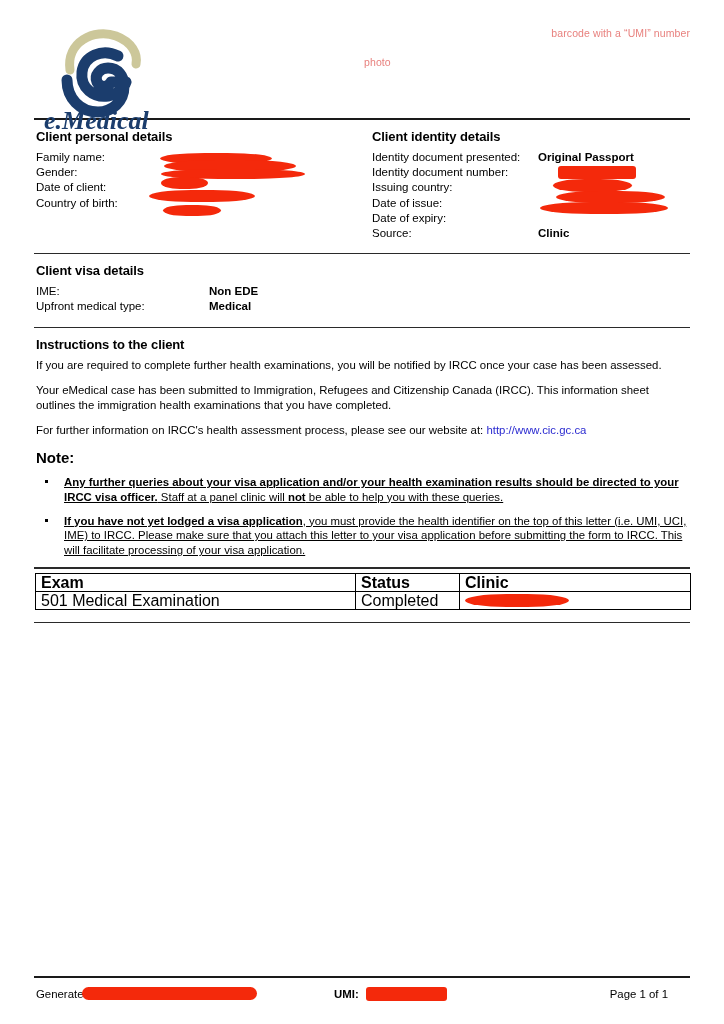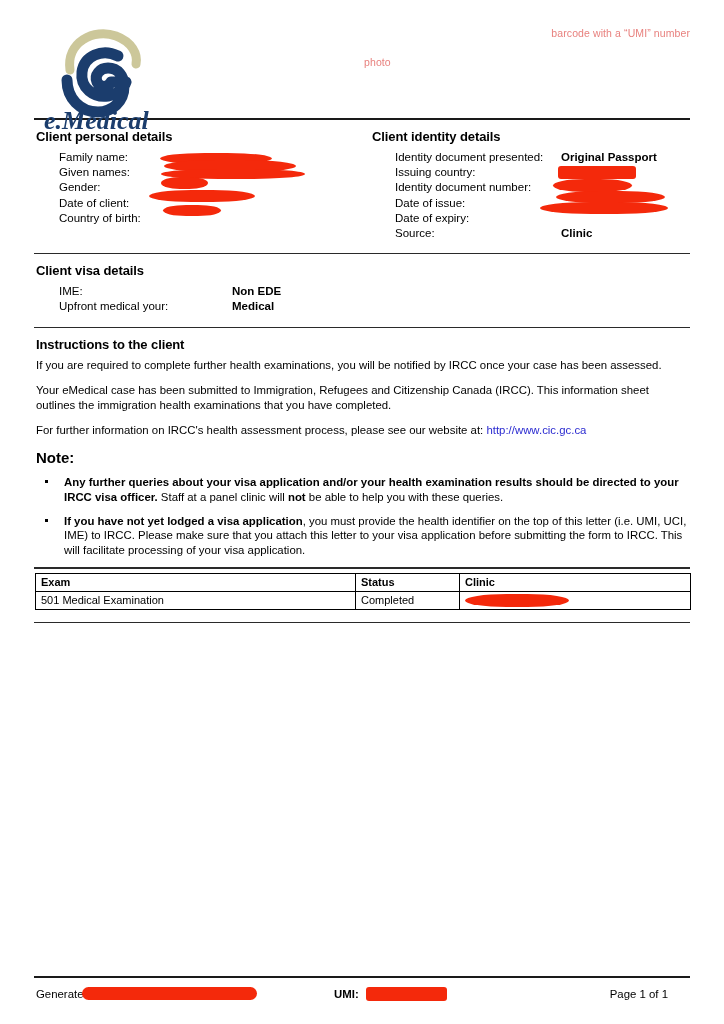--- a/index.html
+++ b/index.html
@@ -38,47 +38,47 @@
   h2.sect {
     font-size: 13px; font-weight: bold; margin: 0; padding: 9px 0 6px 2px;
     letter-spacing: -.1px;
   }
 
   
   .cols { display: flex; padding-bottom: 12px; }
   .col { width: 50%; position: relative; }
   .col-right { padding-left: 8px; }
   .kv { display: flex; font-size: 11.5px; line-height: 15.2px; }
-  .kv .k { width: 175px; flex: none; padding-left: 2px; margin-left: 23px; }
+  .kv .k { width: 175px; flex: none; padding-left: 2px; }
   .col-right .kv .k { width: 168px; }
   .kv .v { font-weight: bold; }
   .rows { position: relative; }
 
   
   p.body {
     font-size: 11.4px; line-height: 14.6px; margin: 0 0 11px 2px;
     padding-right: 2px;
   }
   a.link { color: #2a2ad0; text-decoration: none; }
   .note-label { font-size: 15px; font-weight: bold; margin: 0 0 9px 2px; }
-  ul.notes { margin: 0 0 4px 0; padding: 0; list-style: none; }
+  ul.notes { margin: 0 0 4px 0; padding: 0; list-style: none; text-decoration: underline; }
   ul.notes li {
     position: relative; font-size: 11.4px; line-height: 14.8px;
     padding-left: 30px; margin-bottom: 9px;
   }
   ul.notes li .bullet {
     position: absolute; left: 11px; top: 5px;
     width: 3px; height: 3px; background: #000;
   }
   b { font-weight: bold; }
 
   
   table.exams {
     width: 100%; border-collapse: collapse; margin: 4px 0 0 1px;
-    font-size: 11px;
+    font-size: 16px;
   }
   table.exams th, table.exams td {
     border: 1px solid #000; padding: 2px 5px; text-align: left;
     height: 17px; line-height: 13px;
   }
   table.exams th { font-weight: bold; }
   .c-exam { width: 320px; }
   .c-status { width: 104px; }
 
   
@@ -128,24 +128,20 @@
   <div class="cols">
 
     <div class="col">
       <h2 class="sect">Client personal details</h2>
       <div class="rows">
         <div class="kv">
           <span class="k">Family name:</span>
           <span class="v"></span>
         </div>
         <div class="kv">
-          <span class="k">Given names:</span>
-          <span class="v"></span>
-        </div>
-        <div class="kv">
           <span class="k">Gender:</span>
           <span class="v"></span>
         </div>
         <div class="kv">
           <span class="k">Date of client:</span>
           <span class="v"></span>
         </div>
         <div class="kv">
           <span class="k">Country of birth:</span>
           <span class="v"></span>
@@ -161,25 +157,25 @@
     </div>
 
     <div class="col col-right">
       <h2 class="sect">Client identity details</h2>
       <div class="rows">
         <div class="kv">
           <span class="k">Identity document presented:</span>
           <span class="v">Original Passport</span>
         </div>
         <div class="kv">
+          <span class="k">Identity document number:</span>
+          <span class="v"></span>
+        </div>
+        <div class="kv">
           <span class="k">Issuing country:</span>
-          <span class="v"></span>
-        </div>
-        <div class="kv">
-          <span class="k">Identity document number:</span>
           <span class="v"></span>
         </div>
         <div class="kv">
           <span class="k">Date of issue:</span>
           <span class="v"></span>
         </div>
         <div class="kv">
           <span class="k">Date of expiry:</span>
           <span class="v"></span>
         </div>
@@ -199,21 +195,21 @@
   <hr class="rule-thin">
 
   <div>
     <h2 class="sect">Client visa details</h2>
     <div style="padding-bottom:12px;">
       <div class="kv">
         <span class="k">IME:</span>
         <span class="v">Non EDE</span>
       </div>
       <div class="kv">
-        <span class="k">Upfront medical your:</span>
+        <span class="k">Upfront medical type:</span>
         <span class="v">Medical</span>
       </div>
     </div>
   </div>
 
   <hr class="rule-thin">
 
   <div>
     <h2 class="sect">Instructions to the client</h2>
 

